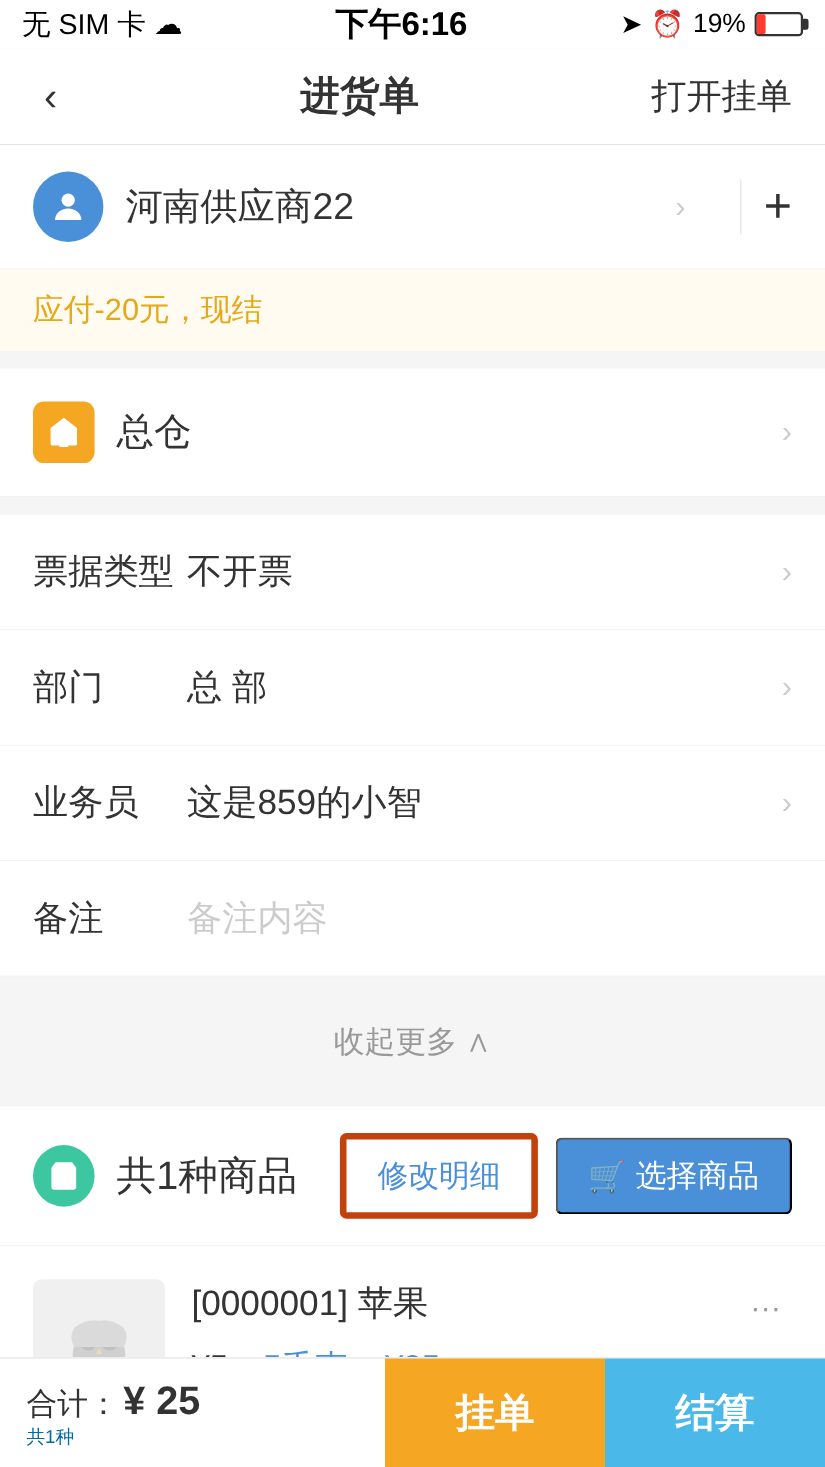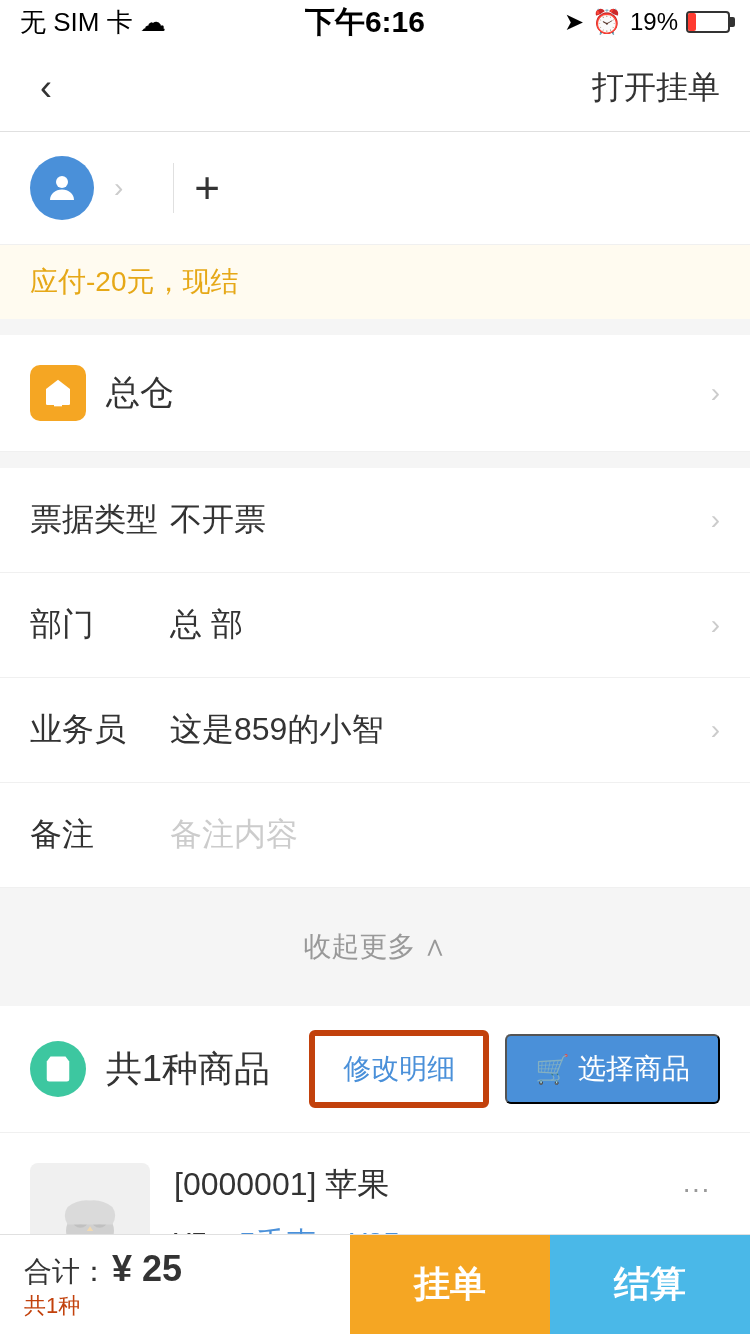--- a/index.html
+++ b/index.html
@@ -275,22 +275,22 @@
     .bottom-total-label {
       font-size: 28px;
       color: #333;
     }
     .bottom-total-amount {
       font-size: 36px;
       color: #333;
       font-weight: 600;
     }
     .bottom-total-sub {
-      font-size: 22px;
-      color: #c2410c;
+      font-size: 17px;
+      color: #0369a1;
     }
     .btn-orange {
       width: 200px;
       background: #f5a623;
       color: #fff;
       font-size: 36px;
       font-weight: 600;
       display: flex; align-items: center; justify-content: center;
       cursor: pointer;
     }
@@ -323,31 +323,33 @@
     <span>⏰</span>
     <span>19%</span>
     <div class="battery-icon">
       <div class="battery-fill"></div>
     </div>
   </div>
 </div>
 
 <div class="nav-bar">
   <div class="nav-back">‹</div>
+  <div class="nav-title">进货单</div>
   <div class="nav-action">打开挂单</div>
 </div>
 
 <div class="section">
   <div class="supplier-row">
     <div class="supplier-avatar">
       <svg viewBox="0 0 24 24">
         <circle cx="12" cy="8" r="4"></circle>
         <path d="M4 20c0-4 3.6-7 8-7s8 3 8 7"></path>
       </svg>
     </div>
+    <div class="supplier-name">河南供应商22</div>
     <span class="chevron-right">›</span>
     <div class="divider-v"></div>
     <div class="add-btn">+</div>
   </div>
   <div class="info-banner">应付-20元，现结</div>
 </div>
 
 <div class="section">
   <div class="row-item">
     <div class="row-icon">

